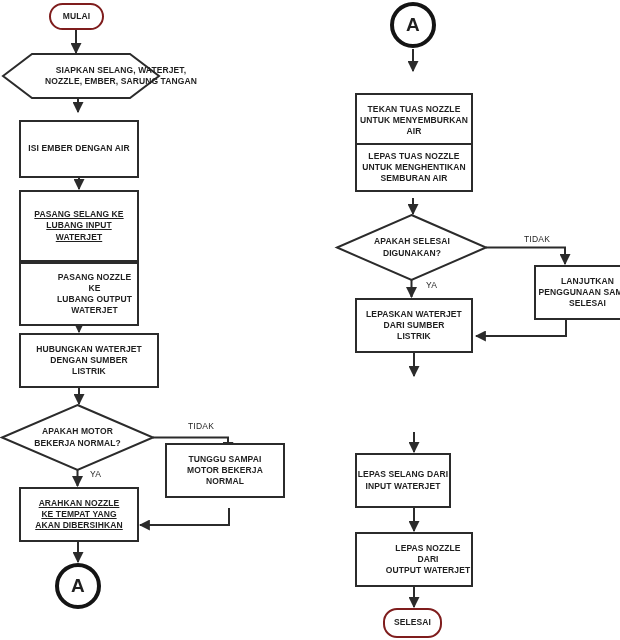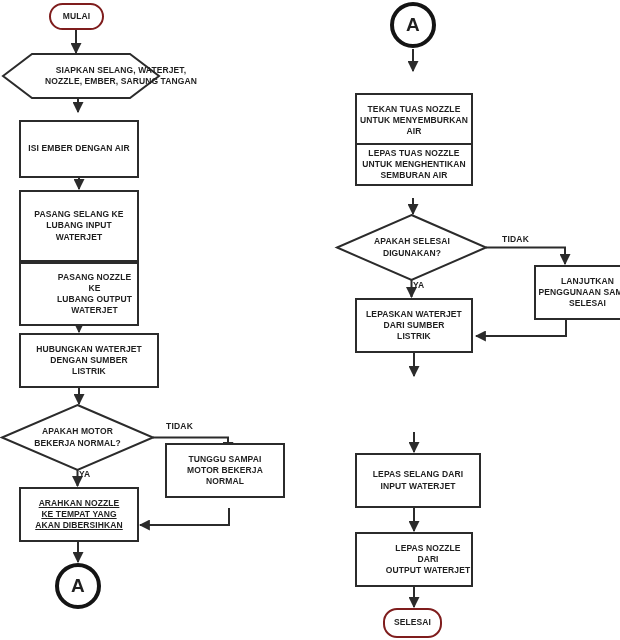--- a/index.html
+++ b/index.html
@@ -12,22 +12,22 @@
     position:absolute;display:flex;align-items:center;justify-content:center;
     box-sizing:border-box;text-align:center;color:#1f1f1f;
     font-weight:bold;font-size:8.5px;line-height:1.3;letter-spacing:0.1px;
   }
   .node span{white-space:pre-line;text-align:center;display:block;width:100%;}
   .rect{border:2px solid #2b2b2b;background:#ffffff;}
   .stadium{border:2px solid #7f1d1d;background:#ffffff;border-radius:14px;}
   .circle{border:4px solid #141414;background:#ffffff;border-radius:50%;font-size:19px;}
   .ghost{background:transparent;border:none;}
   .branch{
-    position:absolute;color:#1f1f1f;font-weight:bold;font-size:8.5px;
-    text-align:left;letter-spacing:0.2px;
+    position:absolute;color:#1f1f1f;font-weight:normal;font-size:8.5px;
+    text-align:right;letter-spacing:0.2px;
   }
   polygon.shape{fill:#ffffff;stroke:#2b2b2b;stroke-width:2;}
   .flow{fill:none;stroke:#2b2b2b;stroke-width:2;}
 </style>
 </head>
 <body>
 
 <div id="canvas">
 
   <svg class="layer">
@@ -70,21 +70,21 @@
 
   <div class="node ghost" style="left:3px;top:53px;width:156px;height:46px;margin-left:40px;">
     <span>SIAPKAN SELANG, WATERJET,
 NOZZLE, EMBER, SARUNG TANGAN</span>
   </div>
 
   <div class="node rect" style="left:19px;top:120px;width:120px;height:58px;">
     <span>ISI EMBER DENGAN AIR</span>
   </div>
 
-  <div class="node rect" style="left:19px;top:190px;width:120px;height:72px;">
+  <div class="node rect" style="left:19px;top:190px;width:120px;height:72px;text-decoration:underline;">
     <span>PASANG SELANG KE
 LUBANG INPUT
 WATERJET</span>
   </div>
 
   <div class="node rect" style="left:19px;top:262px;width:120px;height:64px;padding-left:31px;">
     <span>PASANG NOZZLE KE
 LUBANG OUTPUT
 WATERJET</span>
   </div>
@@ -119,21 +119,21 @@
   <div class="node circle" style="left:390px;top:2px;width:46px;height:46px;">
     <span>A</span>
   </div>
 
   <div class="node rect" style="left:355px;top:72px;width:118px;height:55px;margin-top:21px;">
     <span>TEKAN TUAS NOZZLE
 UNTUK MENYEMBURKAN
 AIR</span>
   </div>
 
-  <div class="node rect" style="left:355px;top:143px;width:118px;height:43px;justify-content:center;">
+  <div class="node rect" style="left:355px;top:143px;width:118px;height:49px;justify-content:center;">
     <span>LEPAS TUAS NOZZLE
 UNTUK MENGHENTIKAN
 SEMBURAN AIR</span>
   </div>
 
   <div class="node ghost" style="left:347px;top:215px;width:130px;height:65px;">
     <span>APAKAH SELESAI
 DIGUNAKAN?</span>
   </div>
 
@@ -143,21 +143,21 @@
 SELESAI</span>
   </div>
 
   <div class="node rect" style="left:355px;top:298px;width:118px;height:55px;">
     <span>LEPASKAN WATERJET
 DARI SUMBER
 LISTRIK</span>
   </div>
 
 
-  <div class="node rect" style="left:355px;top:453px;width:126px;height:55px;">
+  <div class="node rect" style="left:355px;top:453px;width:96px;height:55px;">
     <span>LEPAS SELANG DARI
 INPUT WATERJET</span>
   </div>
 
   <div class="node rect" style="left:355px;top:532px;width:118px;height:55px;padding-left:28px;">
     <span>LEPAS NOZZLE DARI
 OUTPUT WATERJET</span>
   </div>
 
   <div class="node stadium" style="left:383px;top:608px;width:59px;height:30px;">

